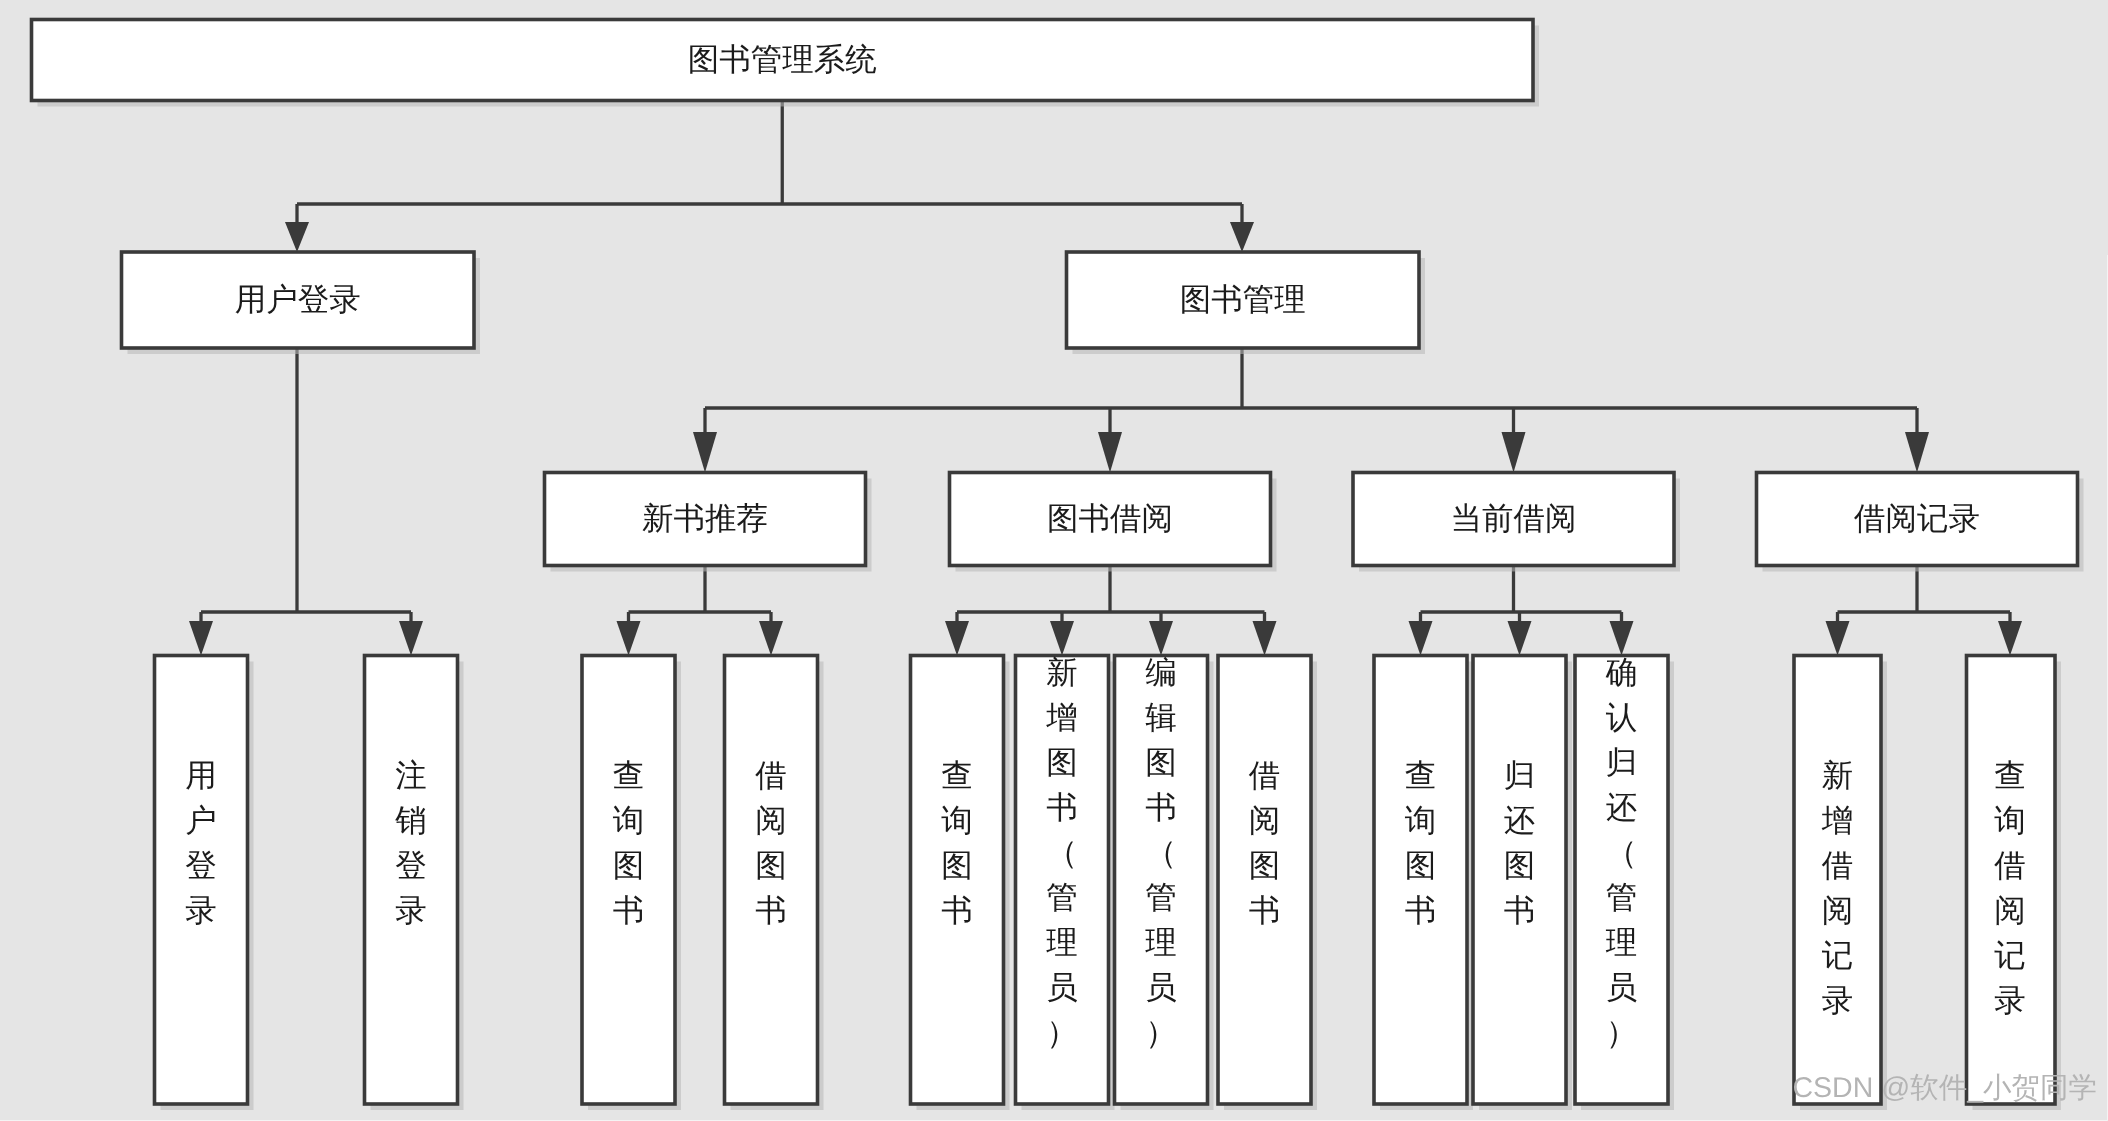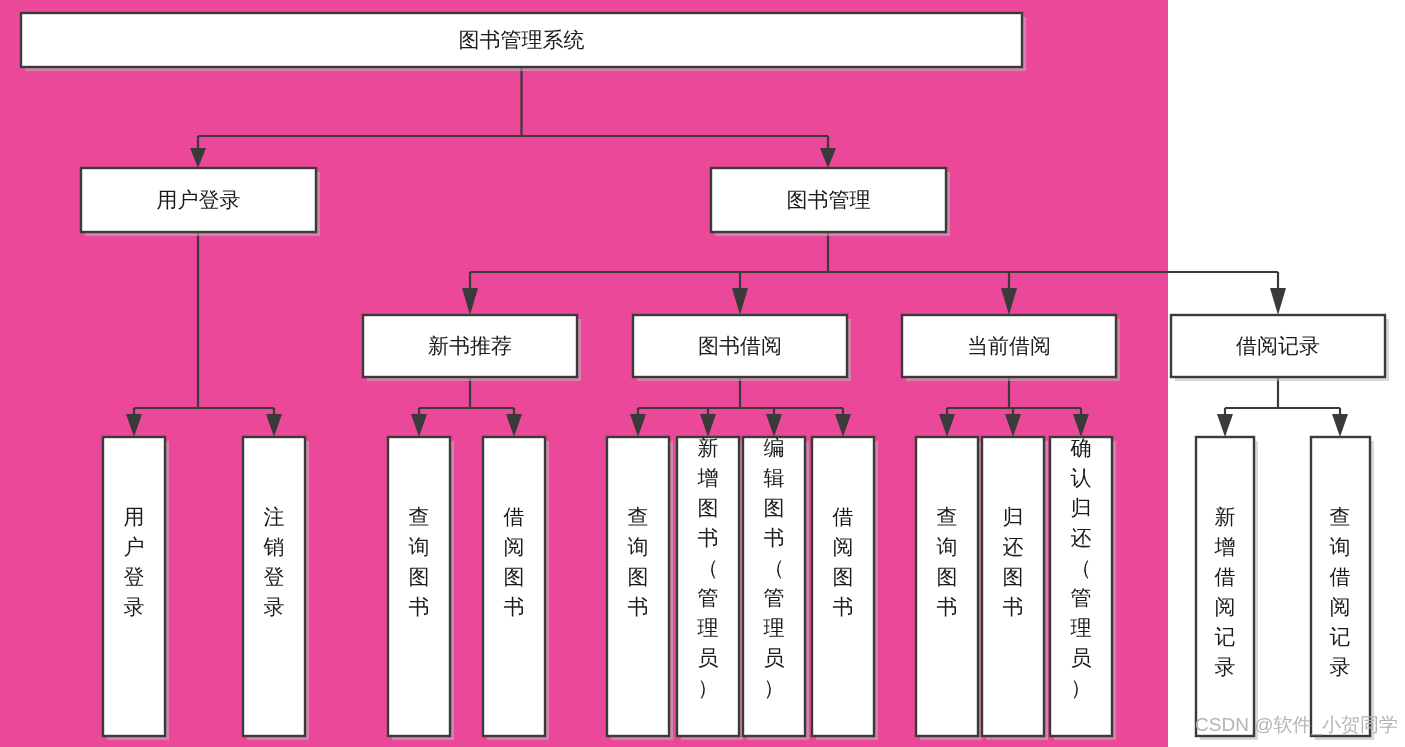--- a/index.html
+++ b/index.html
@@ -9,23 +9,23 @@
     background: #ffffff;
   }
   body {
     width: 1405px;
     height: 747px;
     overflow: hidden;
     font-family: "Liberation Sans", "DejaVu Sans", sans-serif;
   }
   #diagram-root {
     position: relative;
-    width: 1168px;
+    width: 1405px;
     height: 747px;
-    background: #ec4899;
+    background: #e5e5e5;
   }
   svg.diagram-canvas {
     position: absolute;
     left: 0;
     top: 0;
     width: 1405px;
     height: 747px;
     display: block;
   }
   .node-box {

